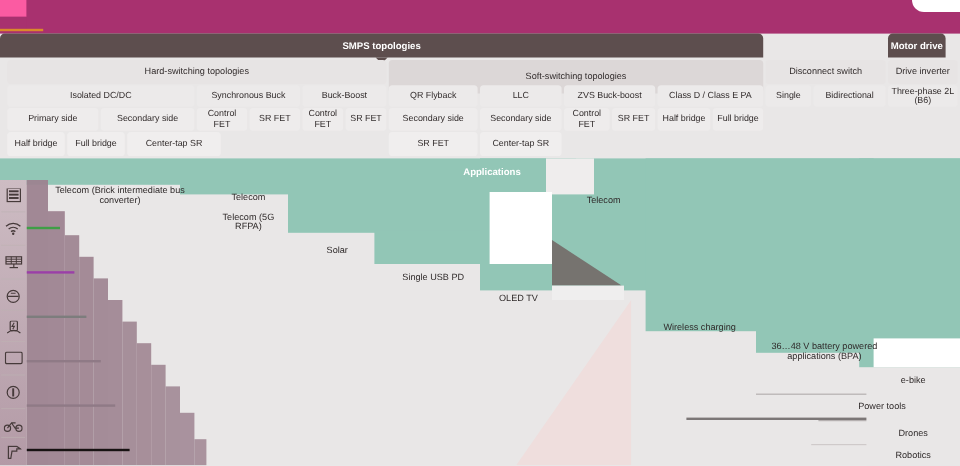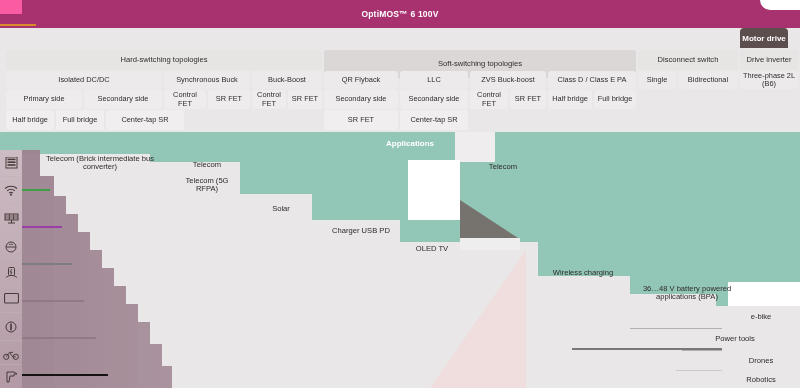--- a/index.html
+++ b/index.html
@@ -93,22 +93,24 @@
 </head>
 <body>
 
 <div id="root">
 
   <div class="hdr-band"></div>
   <div class="hdr-pink"></div>
   <div class="hdr-pink2"></div>
   <div class="hdr-orange"></div>
   <div class="hdr-white-blob"></div>
-  <div class="hdr-title">OptiMOS™ 6 100V</div>
-
+
+  <div class="bar nub" style="left:0px;top:28px;width:636px;">
+    <span>SMPS topologies</span>
+  </div>
   <div class="bar" style="left:740px;top:28px;width:48px;">
     <span>Motor drive</span>
   </div>
 
   <div id="topology-layer">
       <div class="cell t l1" style="left: 6px; top: 50px; width: 316px; height: 20px;">
         <span>Hard-switching topologies</span>
       </div>
       <div class="cell t l1b" style="left: 324px; top: 50px; width: 312px; height: 28px;">
         <span>Soft-switching topologies</span>
@@ -223,21 +225,21 @@
       <div class="cell" style="left: 176px; top: 158px; width: 62px; height: 14px; background: transparent;">
         <span style="font-size: 7.6px;">Telecom</span>
       </div>
       <div class="cell" style="left: 176px; top: 174px; width: 62px; height: 22px; background: transparent;">
         <span style="font-size: 7.6px;">Telecom (5G RFPA)</span>
       </div>
       <div class="cell" style="left: 250px; top: 202px; width: 62px; height: 14px; background: transparent;">
         <span style="font-size: 7.6px;">Solar</span>
       </div>
       <div class="cell" style="left: 322px; top: 224px; width: 78px; height: 14px; background: transparent;">
-        <span style="font-size: 7.6px;">Charger USB PD</span>
+        <span style="font-size: 7.6px;">Single USB PD</span>
       </div>
       <div class="cell" style="left: 462px; top: 160px; width: 82px; height: 14px; background: transparent;">
         <span style="font-size: 7.6px;">Telecom</span>
       </div>
       <div class="cell" style="left: 402px; top: 242px; width: 60px; height: 14px; background: transparent;">
         <span style="font-size: 7.6px;">OLED TV</span>
       </div>
       <div class="cell" style="left: 538px; top: 266px; width: 90px; height: 14px; background: transparent;">
         <span style="font-size: 7.6px; text-align: center;">Wireless charging</span>
       </div>

